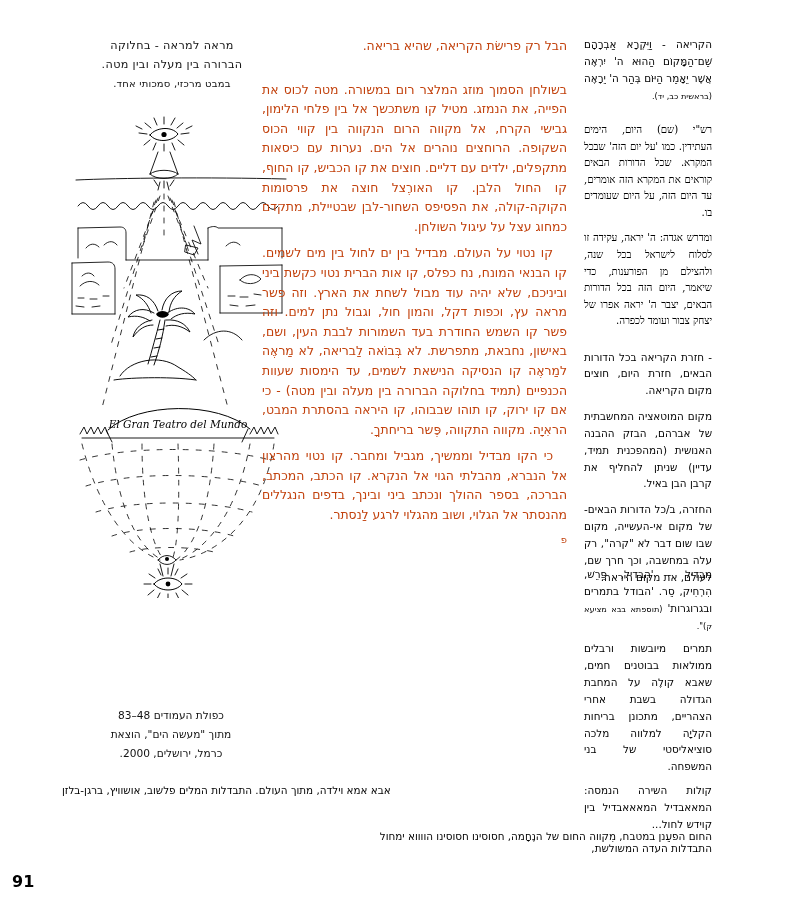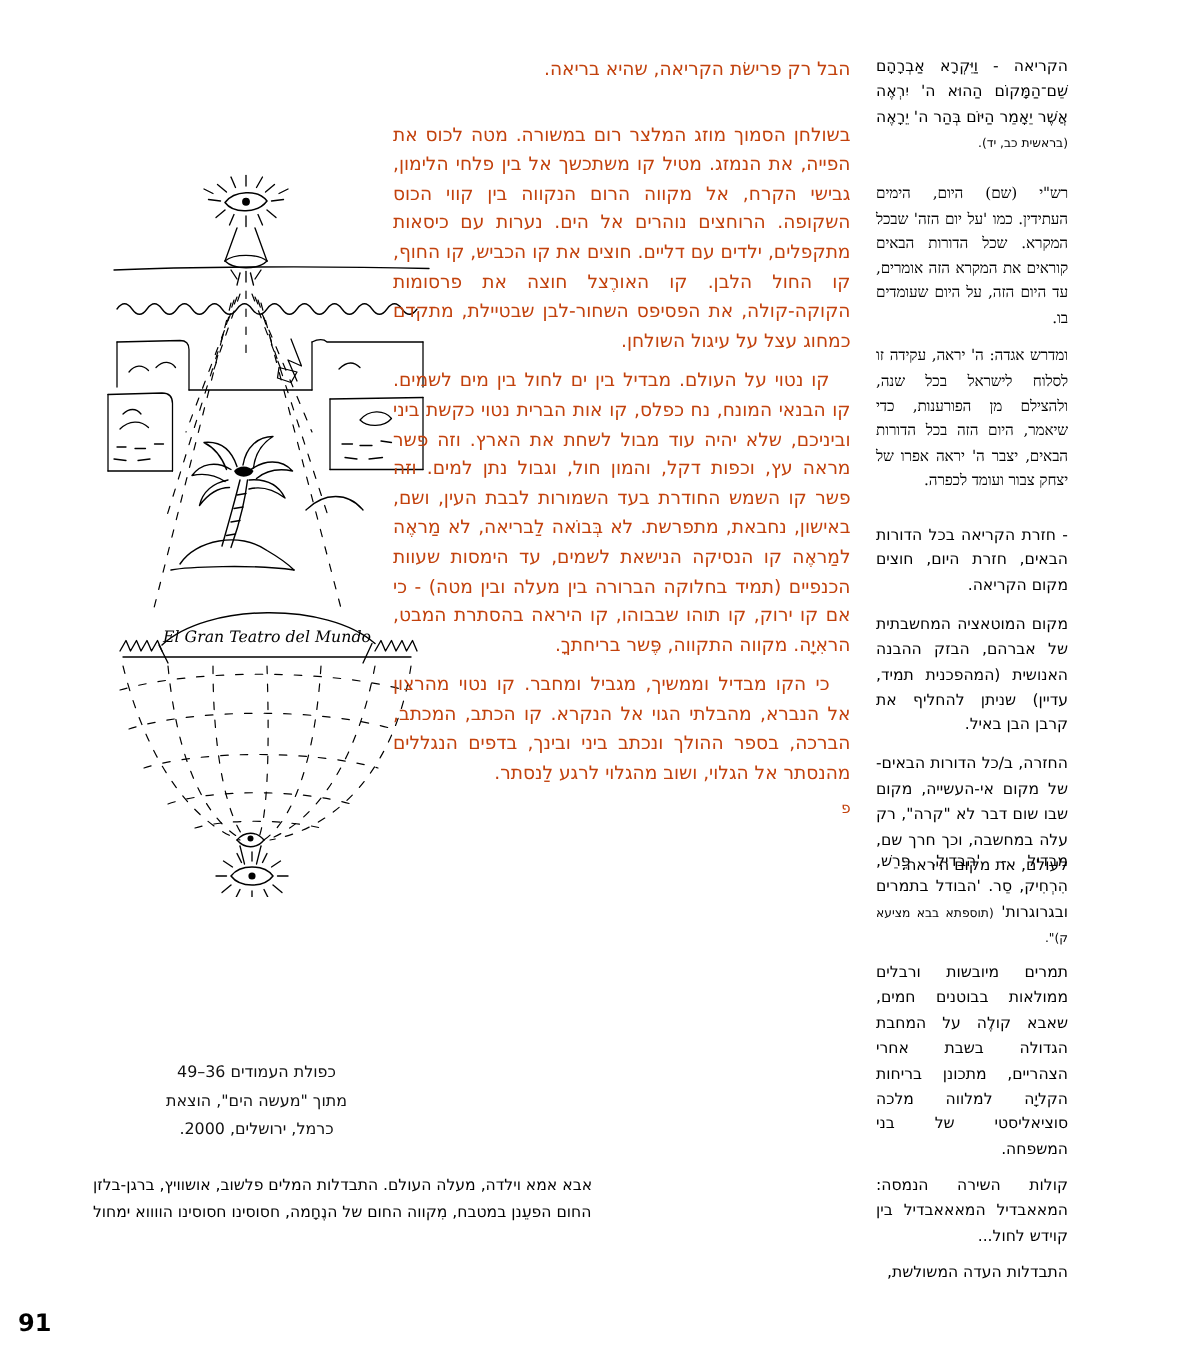--- a/index.html
+++ b/index.html
@@ -140,37 +140,44 @@
     left: 62px;
     top: 782px;
     width: 650px;
     direction: rtl;
     text-align: left;
     font-size: 10.4px;
     line-height: 1.72;
     color: #000;
   }
   #bottom-lines .bl { display: block; }
-  #bottom-lines .bl.indented { text-align: left; }
+  #bottom-lines .bl.indented { text-align: right; margin-top: 28px; }
 
   
   #page-number {
     position: absolute;
     left: 12px;
     top: 872px;
     font-size: 16px;
     font-weight: bold;
     color: #000;
   }
 </style>
 </head>
 <body>
 
 <div id="page">
 
+  <div id="left-col">
+    <div id="figure-caption-top" class="rtl">
+      <span class="cap-line">מראה למראה - בחלוקה</span>
+      <span class="cap-line">הברורה בין מעלה ובין מטה.</span>
+      <span class="cap-line small">במבט מרכזי, סמכותי אחד.</span>
+    </div>
+  </div>
 
   <div id="illustration">
     <svg viewBox="0 0 225 490" xmlns="http://www.w3.org/2000/svg" fill="none" stroke="#000" stroke-width="0.9" stroke-linecap="round" stroke-linejoin="round">
 
       <g>
         <path d="M82,27 C88,19 104,18 110,26 C104,34 88,35 82,27 Z" stroke-width="1"></path>
         <circle cx="96" cy="26.5" r="2.6" fill="#000" stroke="none"></circle>
 
         <path d="M96,16 L96,9"></path>
           <path d="M89,17 L86,10"></path>
@@ -337,21 +344,21 @@
         <path d="M86,482 L80,487"></path>
           <path d="M114,482 L120,487"></path>
         <path d="M92,485 L89,491"></path>
           <path d="M108,485 L111,491"></path>
         <path d="M100,486 L100,492"></path>
       </g>
     </svg>
   </div>
 
   <div id="figure-caption-bottom">
-    <span class="cap-line">כפולת העמודים 36–49</span>
+    <span class="cap-line">כפולת העמודים 48–83</span>
     <span class="cap-line">מתוך "מעשה הים", הוצאת</span>
     <span class="cap-line">כרמל, ירושלים, 2000.</span>
   </div>
 
   <div id="center-col">
     <p class="first">הבל רק פרישׂת הקריאה, שהיא בריאה.</p>
     <p class="body">בשולחן הסמוך מוזג המלצר רום במשורה. מטה לכוס את הפייה, את הנמזג. מטיל קו משתכשך אל בין פלחי הלימון, גבישי הקרח, אל מקווה הרום הנקווה בין קווי הכוס השקופה. הרוחצים נוהרים אל הים. נערות עם כיסאות מתקפלים, ילדים עם דליים. חוצים את קו הכביש, קו החוף, קו החול הלבן. קו האורֶצל חוצה את פרסומות הקוקה-קולה, את הפסיפס השחור-לבן שבטיילת, מתקדם כמחוג עצל על עיגול השולחן.</p>
     <p class="body indent">קו נטוי על העולם. מבדיל בין ים לחול בין מים לשמים. קו הבנאי המונח, נח כפלס, קו אות הברית נטוי כקשת ביני וביניכם, שלא יהיה עוד מבול לשחת את הארץ. וזה פשר מראה עץ, וכפות דקל, והמון חול, וגבול נתן למים. וזה פשר קו השמש החודרת בעד השמורות לבבת העין, ושם, באישון, נחבאת, מתפרשת. לא בְּבוֹאה לַבריאה, לא מַראֶה למַראֶה קו הנסיקה הנישאת לשמים, עד הימסות שעוות הכנפיים (תמיד בחלוקה הברורה בין מעלה ובין מטה) - כי אם קו ירוק, קו תוהו שבבוהו, קו היראה בהסתרת המבט, הראִיָה. מקווה התקווה, פֶּשר בריחתךָ.</p>
     <p class="body indent">כי הקו מבדיל וממשיך, מגביל ומחבר. קו נטוי מהרצון אל הנברא, מהבלתי הגוי אל הנקרא. קו הכתב, המכתב, הברכה, בספר ההולך ונכתב ביני ובינך, בדפים הנגללים מהנסתר אל הגלוי, ושוב מהגלוי לרגע לַנסתר.</p>
     <span class="endmark">פ</span>
@@ -375,19 +382,19 @@
     <p class="note">
       <span>מבדיל - 'הבדיל, פֵּרֵשׁ, הִרְחִיק, סֵר. 'הבודל בתמרים ובגרוגרות'</span>
       <span class="src">(תוספתא בבא מציעא ק)".</span>
     </p>
     <p class="note">תמרים מיובשות ורבלים ממולאות בבוטנים חמים, שאבא קולֶה על המחבת הגדולה בשבת אחרי הצהריים, מתכונן בריחות הקליָה למלווה מלכה סוציאליסטי של בני המשפחה.</p>
     <p class="note">קולות השירה הנמסה: המאאבדיל המאאאבדיל בין קוידש לחול...</p>
     <p class="note">התבדלות העדה המשולשת,</p>
   </div>
 
   <div id="bottom-lines">
-    <span class="bl">אבא אמא וילדה, מעלה העולם. התבדלות המלים פלשוב, אושוויץ, ברגן-בלזן</span>
+    <span class="bl">אבא אמא וילדה, מתוך העולם. התבדלות המלים פלשוב, אושוויץ, ברגן-בלזן</span>
     <span class="bl indented">החום הפעֵנן במטבח, מִקווה החום של הנֶחָמה, חסוסינו חסוסינו הווווא ימחול</span>
   </div>
 
   <div id="page-number">91</div>
 
 </div>
 
 </body></html>

